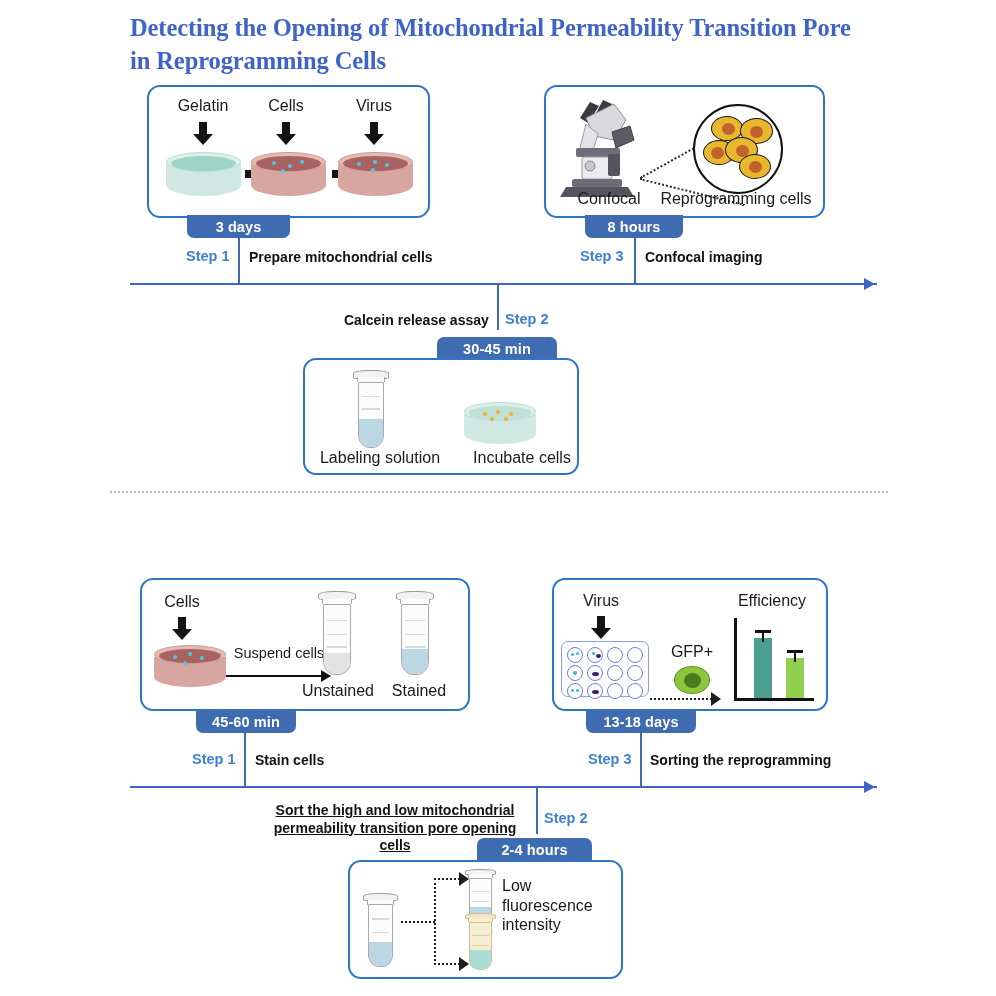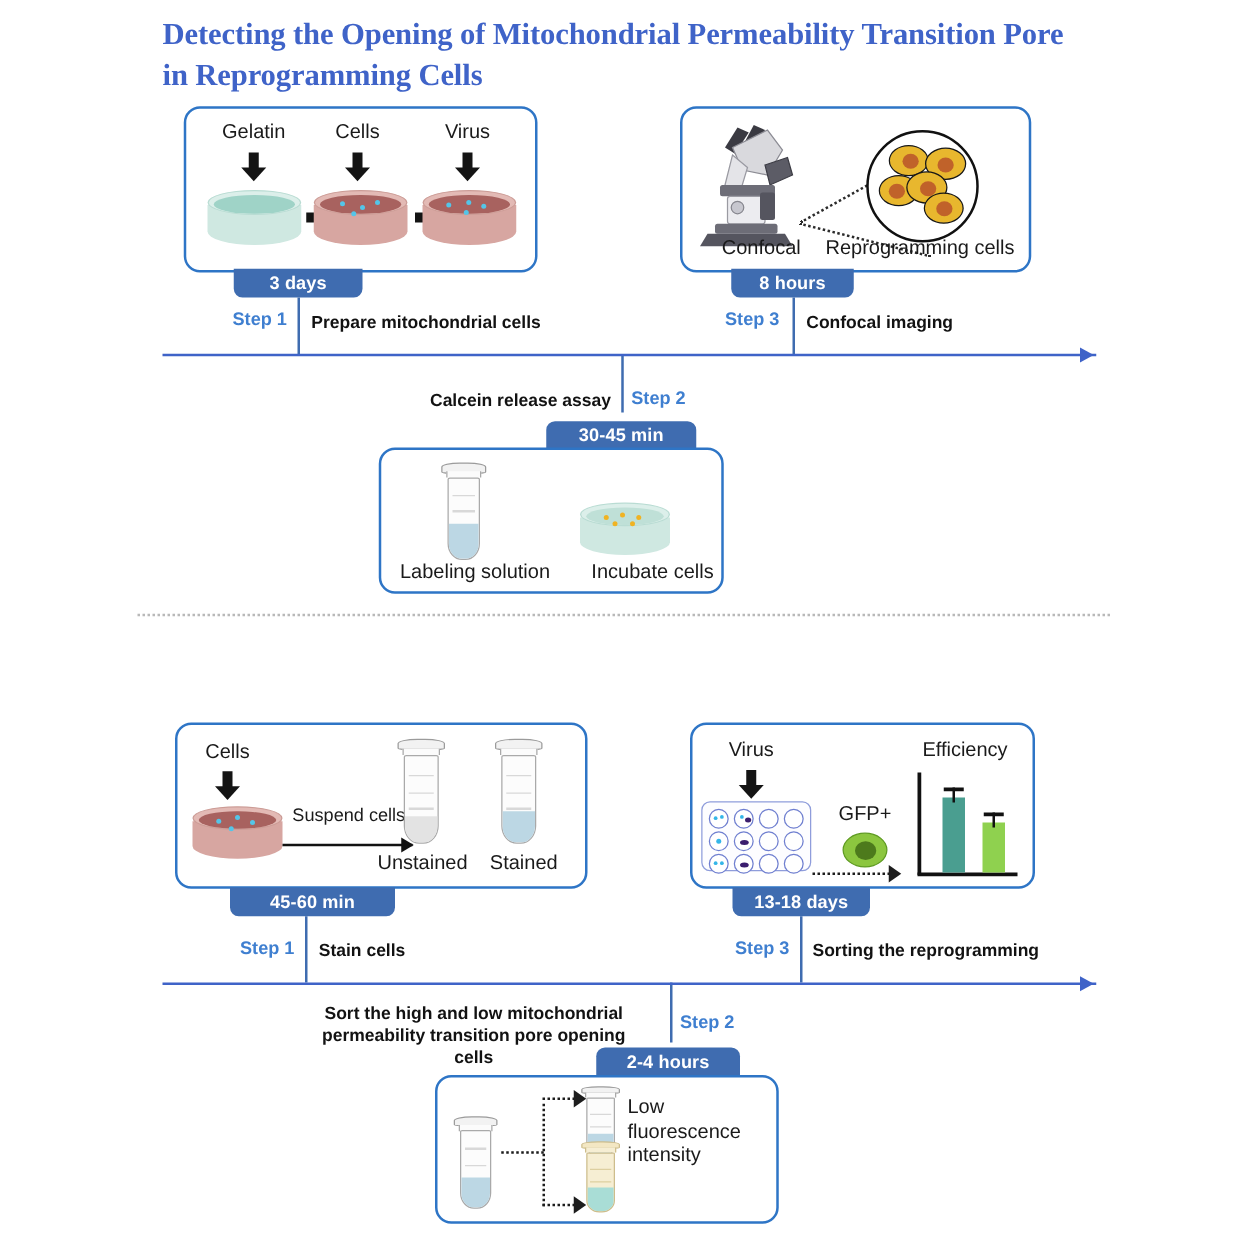--- a/index.html
+++ b/index.html
@@ -386,21 +386,21 @@
       <div class="grad" style="top:22%;"></div>
       <div class="grad" style="top:42%;"></div>
       <div class="grad" style="top:60%;"></div>
       <div class="fill" style="height:36%;background:#bcd7e4;"></div>
     </div>
   </div>
 
   <div class="lbl" style="left:292px;top:682px;width:92px;text-align:center;">Unstained</div>
   <div class="lbl" style="left:380px;top:682px;width:78px;text-align:center;">Stained</div>
 
-  <div class="badge" style="left:184px;top:710px;width:132px;height:23px;">45-60 min</div>
+  <div class="badge" style="left:196px;top:710px;width:100px;height:23px;">45-60 min</div>
 
   <div class="panel" style="left:552px;top:578px;width:276px;height:133px;"></div>
 
   <div class="lbl" style="left:570px;top:592px;width:62px;text-align:center;">Virus</div>
   <div class="darrow" style="left:591px;top:616px;width:20px;height:24px;">
     <div class="shaft"></div>
       <div class="head"></div>
     </div>
 
   <div class="plate" style="left:561px;top:641px;width:88px;height:56px;">
@@ -467,21 +467,21 @@
   <div class="step-label" style="left:192px;top:751px;">Step 1</div>
   <div class="step-desc" style="left:255px;top:752px;">Stain cells</div>
 
   <div class="step-label" style="left:588px;top:751px;">Step 3</div>
   <div class="step-desc" style="left:650px;top:752px;">Sorting the reprogramming</div>
 
   <div class="tl-line" style="left:130px;top:786px;width:747px;"></div>
   <div class="tl-arrow" style="left:864px;top:781px;"></div>
 
   <div class="step-label" style="left:544px;top:810px;">Step 2</div>
-  <div class="step-desc multi" style="left:246px;top:802px;width:266px;">Sort the high and low mitochondrial permeability transition pore opening cells</div>
+  <div class="step-desc multi" style="left:262px;top:802px;width:266px;text-decoration:underline;">Sort the high and low mitochondrial permeability transition pore opening cells</div>
 
   <div class="badge top" style="left:477px;top:838px;width:115px;height:24px;">2-4 hours</div>
   <div class="panel" style="left:348px;top:860px;width:275px;height:119px;"></div>
 
   <div class="tube" style="left:366px;top:893px;width:29px;height:74px;">
     <div class="cap"></div>
       <div class="neck"></div>
     <div class="bodyw">
       <div class="grad" style="top:22%;"></div>
       <div class="grad" style="top:44%;"></div>

